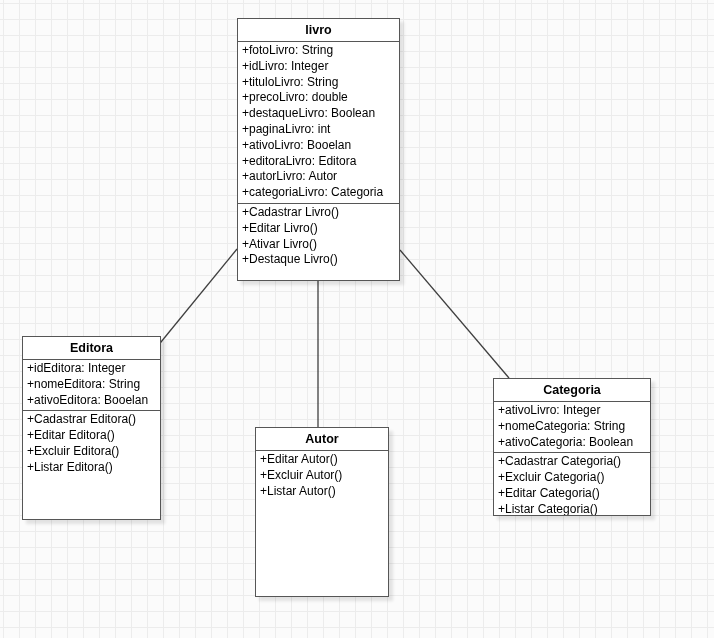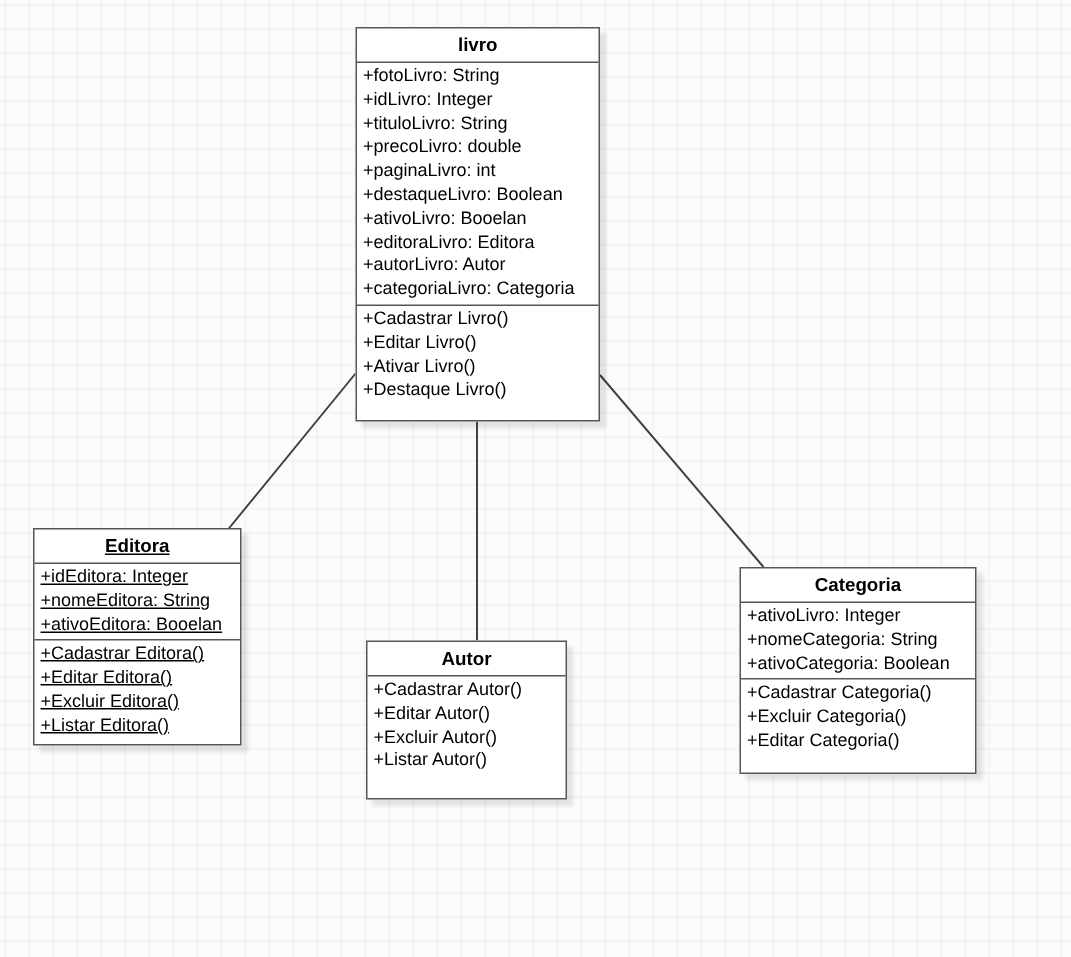--- a/index.html
+++ b/index.html
@@ -85,67 +85,67 @@
       <line x1="400" y1="250" x2="509" y2="378"></line>
     </svg>
 
   <div class="uml-class" style="left:237px; top:18px; width:163px; height:263px;">
     <div class="uml-title">livro</div>
     <div class="uml-attrs">
         <div class="uml-row">+fotoLivro: String</div>
         <div class="uml-row">+idLivro: Integer</div>
         <div class="uml-row">+tituloLivro: String</div>
         <div class="uml-row">+precoLivro: double</div>
+        <div class="uml-row">+destaqueLivro: Boolean</div>
         <div class="uml-row">+paginaLivro: int</div>
-        <div class="uml-row">+destaqueLivro: Boolean</div>
         <div class="uml-row">+ativoLivro: Booelan</div>
         <div class="uml-row">+editoraLivro: Editora</div>
         <div class="uml-row">+autorLivro: Autor</div>
         <div class="uml-row">+categoriaLivro: Categoria</div>
       </div>
     <div class="uml-methods">
         <div class="uml-row">+Cadastrar Livro()</div>
         <div class="uml-row">+Editar Livro()</div>
         <div class="uml-row">+Ativar Livro()</div>
         <div class="uml-row">+Destaque Livro()</div>
       </div>
   </div>
 
-  <div class="uml-class" style="left:22px; top:352px; width:139px; height:145px;text-decoration:underline;">
+  <div class="uml-class" style="left:22px; top:336px; width:139px; height:184px;">
     <div class="uml-title">Editora</div>
     <div class="uml-attrs">
         <div class="uml-row">+idEditora: Integer</div>
         <div class="uml-row">+nomeEditora: String</div>
         <div class="uml-row">+ativoEditora: Booelan</div>
       </div>
     <div class="uml-methods">
         <div class="uml-row">+Cadastrar Editora()</div>
         <div class="uml-row">+Editar Editora()</div>
         <div class="uml-row">+Excluir Editora()</div>
         <div class="uml-row">+Listar Editora()</div>
       </div>
   </div>
 
-  <div class="uml-class" style="left:244px; top:427px; width:134px; height:106px;">
+  <div class="uml-class" style="left:255px; top:427px; width:134px; height:170px;">
     <div class="uml-title">Autor</div>
     <div class="uml-methods">
-        <div class="uml-row">+Cadastrar Autor()</div>
         <div class="uml-row">+Editar Autor()</div>
         <div class="uml-row">+Excluir Autor()</div>
         <div class="uml-row">+Listar Autor()</div>
       </div>
   </div>
 
   <div class="uml-class" style="left:493px; top:378px; width:158px; height:138px;">
     <div class="uml-title">Categoria</div>
     <div class="uml-attrs">
         <div class="uml-row">+ativoLivro: Integer</div>
         <div class="uml-row">+nomeCategoria: String</div>
         <div class="uml-row">+ativoCategoria: Boolean</div>
       </div>
     <div class="uml-methods">
         <div class="uml-row">+Cadastrar Categoria()</div>
         <div class="uml-row">+Excluir Categoria()</div>
         <div class="uml-row">+Editar Categoria()</div>
+        <div class="uml-row">+Listar Categoria()</div>
       </div>
   </div>
 
 </div>
 
 </body></html>

